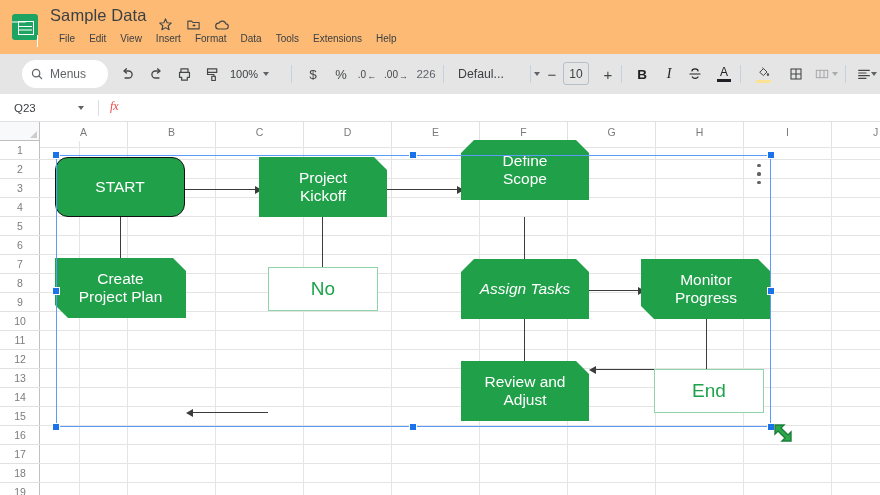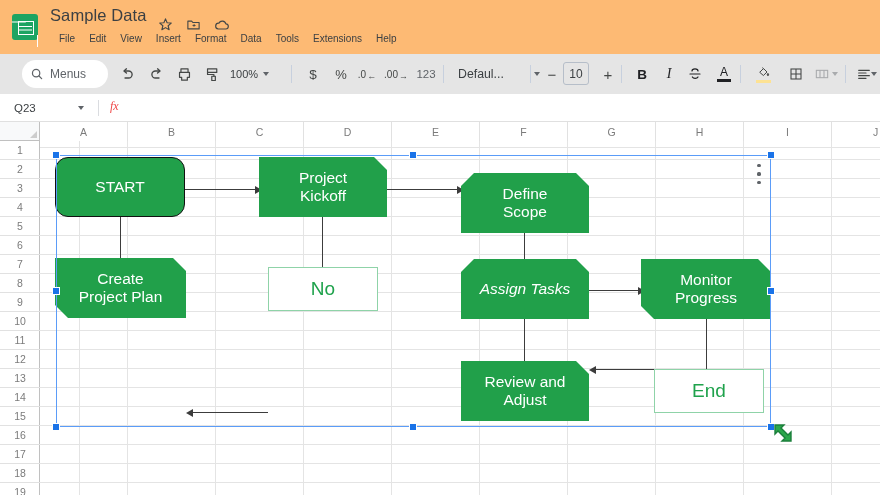--- a/index.html
+++ b/index.html
@@ -311,21 +311,21 @@
   </div>
   <div class="tbtn" style="left:353px; font-size:10px;">
     <span>.0</span>
     <span style="font-size:9px; margin-left:1px; margin-top:4px;">←</span>
   </div>
   <div class="tbtn" style="left:382px; font-size:10px;">
     <span>.00</span>
     <span style="font-size:9px; margin-left:1px; margin-top:4px;">→</span>
   </div>
   <div class="tbtn" style="left:412px; font-size:11.5px; color:#5f6368;">
-    <span>123</span>
+    <span>226</span>
   </div>
 
   <div class="tsep" style="left:443px;"></div>
 
   <div class="fontctl" style="left:452px;gap:30px;">
     <span>Defaul...</span>
     <span class="caret"></span>
   </div>
 
   <div class="tsep" style="left:530px;"></div>
@@ -481,21 +481,21 @@
 
     <div class="shape rounded" style="left:55px; top:35px; width:130px; height:60px;text-align:center;">
       <span style="white-space:pre-line;">START</span>
     </div>
 
     <div class="shape cut-tr" style="left:259px; top:35px; width:128px; height:60px;">
       <span style="white-space:pre-line;">Project
 Kickoff</span>
     </div>
 
-    <div class="shape cut-top" style="left:461px; top:51px; width:128px; height:60px;">
+    <div class="shape cut-top" style="left:461px; top:18px; width:128px; height:60px;">
       <span style="white-space:pre-line;">Define
 Scope</span>
     </div>
 
     <div class="shape cut-tr-bl" style="left:55px; top:136px; width:131px; height:60px;">
       <span style="white-space:pre-line;">Create
 Project Plan</span>
     </div>
 
     <div class="shape-white" style="left:268px; top:145px; width:110px; height:44px;">

